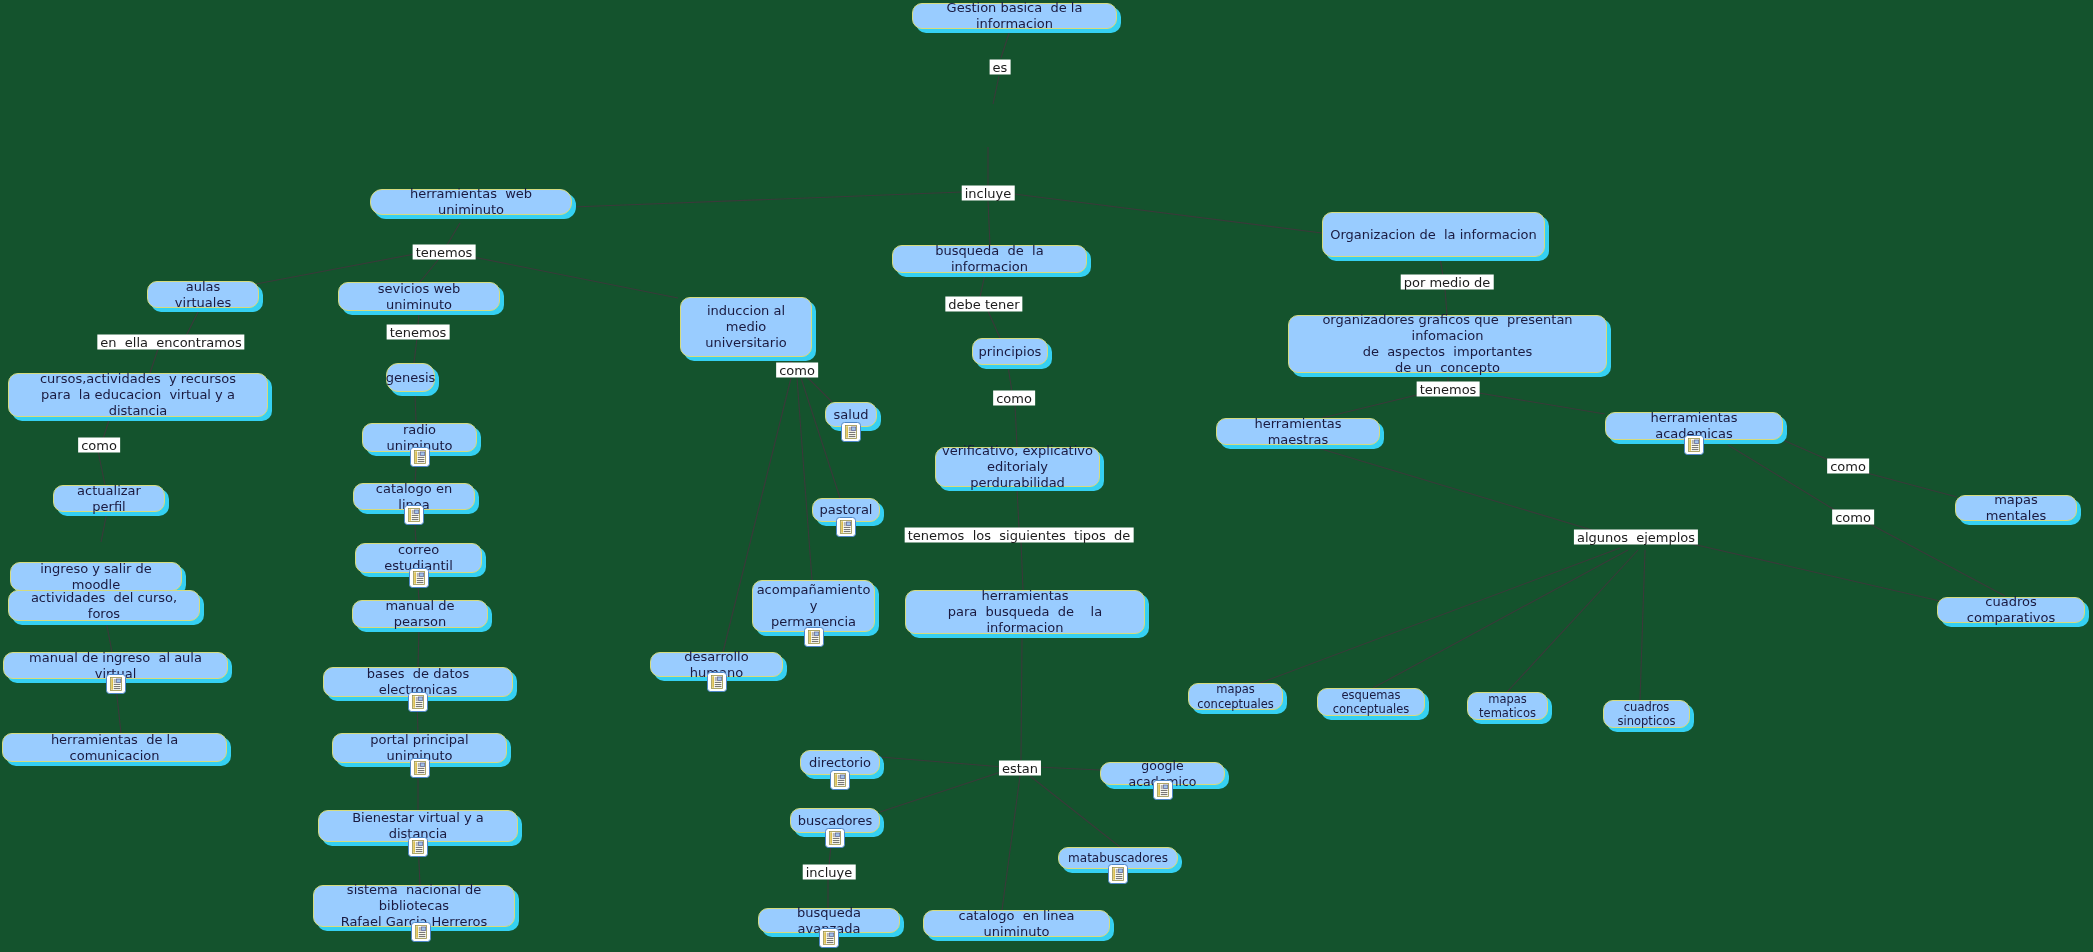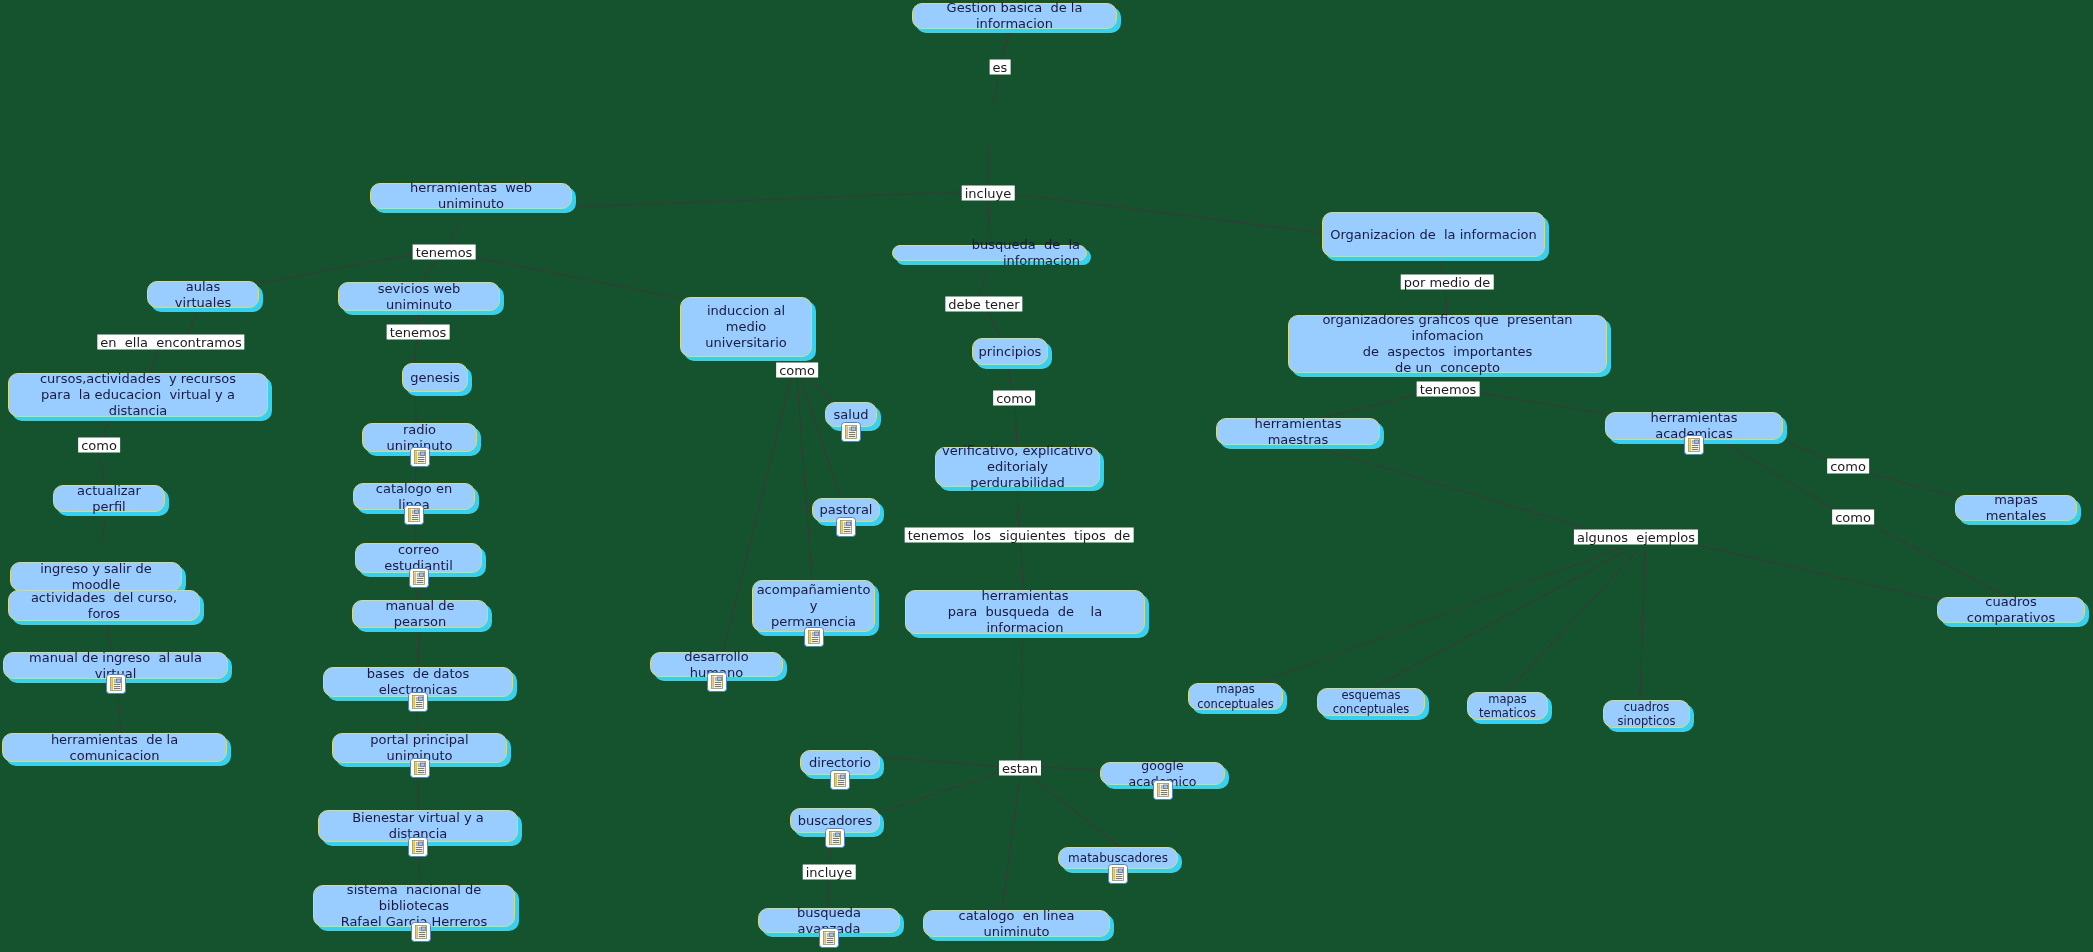--- a/index.html
+++ b/index.html
@@ -99,21 +99,21 @@
       <line x1="1868" y1="523" x2="2005" y2="596" stroke="#3A3A3A" stroke-width="1.1"></line>
       <line x1="1688" y1="543" x2="1940" y2="601" stroke="#3A3A3A" stroke-width="1.1"></line>
       <line x1="1620" y1="548" x2="1260" y2="683" stroke="#3A3A3A" stroke-width="1.1"></line>
       <line x1="1628" y1="550" x2="1373" y2="688" stroke="#3A3A3A" stroke-width="1.1"></line>
       <line x1="1638" y1="550" x2="1507" y2="692" stroke="#3A3A3A" stroke-width="1.1"></line>
       <line x1="1645" y1="550" x2="1640" y2="700" stroke="#3A3A3A" stroke-width="1.1"></line>
     </svg>
 <div class="node" style="left: 912px; top: 3px; width: 205px; height: 26px;">
       <span>Gestion basica  de la  informacion</span>
     </div>
-    <div class="node" style="left: 370px; top: 183px; width: 202px; height: 26px;">
+    <div class="node" style="left: 370px; top: 189px; width: 202px; height: 26px; border-radius: 12px;">
       <span>herramientas  web  uniminuto</span>
     </div>
     <div class="node" style="left: 147px; top: 281px; width: 112px; height: 27px;">
       <span>aulas  virtuales</span>
     </div>
     <div class="node" style="left: 8px; top: 373px; width: 260px; height: 44px;">
       <span>cursos,actividades  y recursos
 para  la educacion  virtual y a  distancia</span>
     </div>
     <div class="node" style="left: 53px; top: 485px; width: 112px; height: 27px;">
@@ -134,21 +134,21 @@
         <rect x="5.3" y="4.3" width="1.6" height="11.4" fill="#d8b93f"></rect>
         <rect x="10.5" y="5" width="4.3" height="3.6" fill="#9fc3e8" stroke="#5a5a8c" stroke-width="0.7"></rect>
         <path d="M7.8 6h2 M7.8 8h2 M7.8 10.4h6.6 M7.8 12.6h6.6 M7.8 14.6h6.6" stroke="#444" stroke-width="0.8"></path>
       </svg></button>
     <div class="node" style="left: 2px; top: 733px; width: 225px; height: 29px;">
       <span>herramientas  de la  comunicacion</span>
     </div>
     <div class="node" style="left: 338px; top: 282px; width: 162px; height: 29px;">
       <span>sevicios web uniminuto</span>
     </div>
-    <div class="node" style="left: 402px; top: 363px; width: 66px; height: 29px;">
+    <div class="node" style="left: 386px; top: 363px; width: 49px; height: 29px; border-radius: 12px;">
       <span>genesis</span>
     </div>
     <div class="node" style="left: 362px; top: 423px; width: 115px; height: 29px;">
       <span>radio uniminuto</span>
     </div>
     <button class="res-icon" style="left: 419.5px; top: 447px;"><svg width="20" height="20" viewBox="0 0 20 20">
         <rect x="0.5" y="0.5" width="19" height="19" rx="3" fill="#ffffff" stroke="#4d86c8"></rect>
         <rect x="4.5" y="3.5" width="11" height="13" fill="#fdfcf2" stroke="#9a9148" stroke-width="0.8"></rect>
         <rect x="5.3" y="4.3" width="1.6" height="11.4" fill="#d8b93f"></rect>
         <rect x="10.5" y="5" width="4.3" height="3.6" fill="#9fc3e8" stroke="#5a5a8c" stroke-width="0.7"></rect>
@@ -257,21 +257,21 @@
     <div class="node" style="left: 650px; top: 652px; width: 133px; height: 25px;">
       <span>desarrollo humano</span>
     </div>
     <button class="res-icon" style="left: 716.5px; top: 672px;"><svg width="20" height="20" viewBox="0 0 20 20">
         <rect x="0.5" y="0.5" width="19" height="19" rx="3" fill="#ffffff" stroke="#4d86c8"></rect>
         <rect x="4.5" y="3.5" width="11" height="13" fill="#fdfcf2" stroke="#9a9148" stroke-width="0.8"></rect>
         <rect x="5.3" y="4.3" width="1.6" height="11.4" fill="#d8b93f"></rect>
         <rect x="10.5" y="5" width="4.3" height="3.6" fill="#9fc3e8" stroke="#5a5a8c" stroke-width="0.7"></rect>
         <path d="M7.8 6h2 M7.8 8h2 M7.8 10.4h6.6 M7.8 12.6h6.6 M7.8 14.6h6.6" stroke="#444" stroke-width="0.8"></path>
       </svg></button>
-    <div class="node" style="left: 892px; top: 245px; width: 195px; height: 16px; text-align: right;">
+    <div class="node" style="left: 892px; top: 245px; width: 195px; height: 28px;">
       <span>busqueda  de  la informacion</span>
     </div>
     <div class="node" style="left: 972px; top: 338px; width: 76px; height: 27px;">
       <span>principios</span>
     </div>
     <div class="node" style="left: 935px; top: 447px; width: 165px; height: 40px;">
       <span>verificativo, explicativo
 editorialy perdurabilidad</span>
     </div>
     <div class="node" style="left: 905px; top: 590px; width: 240px; height: 44px;">

